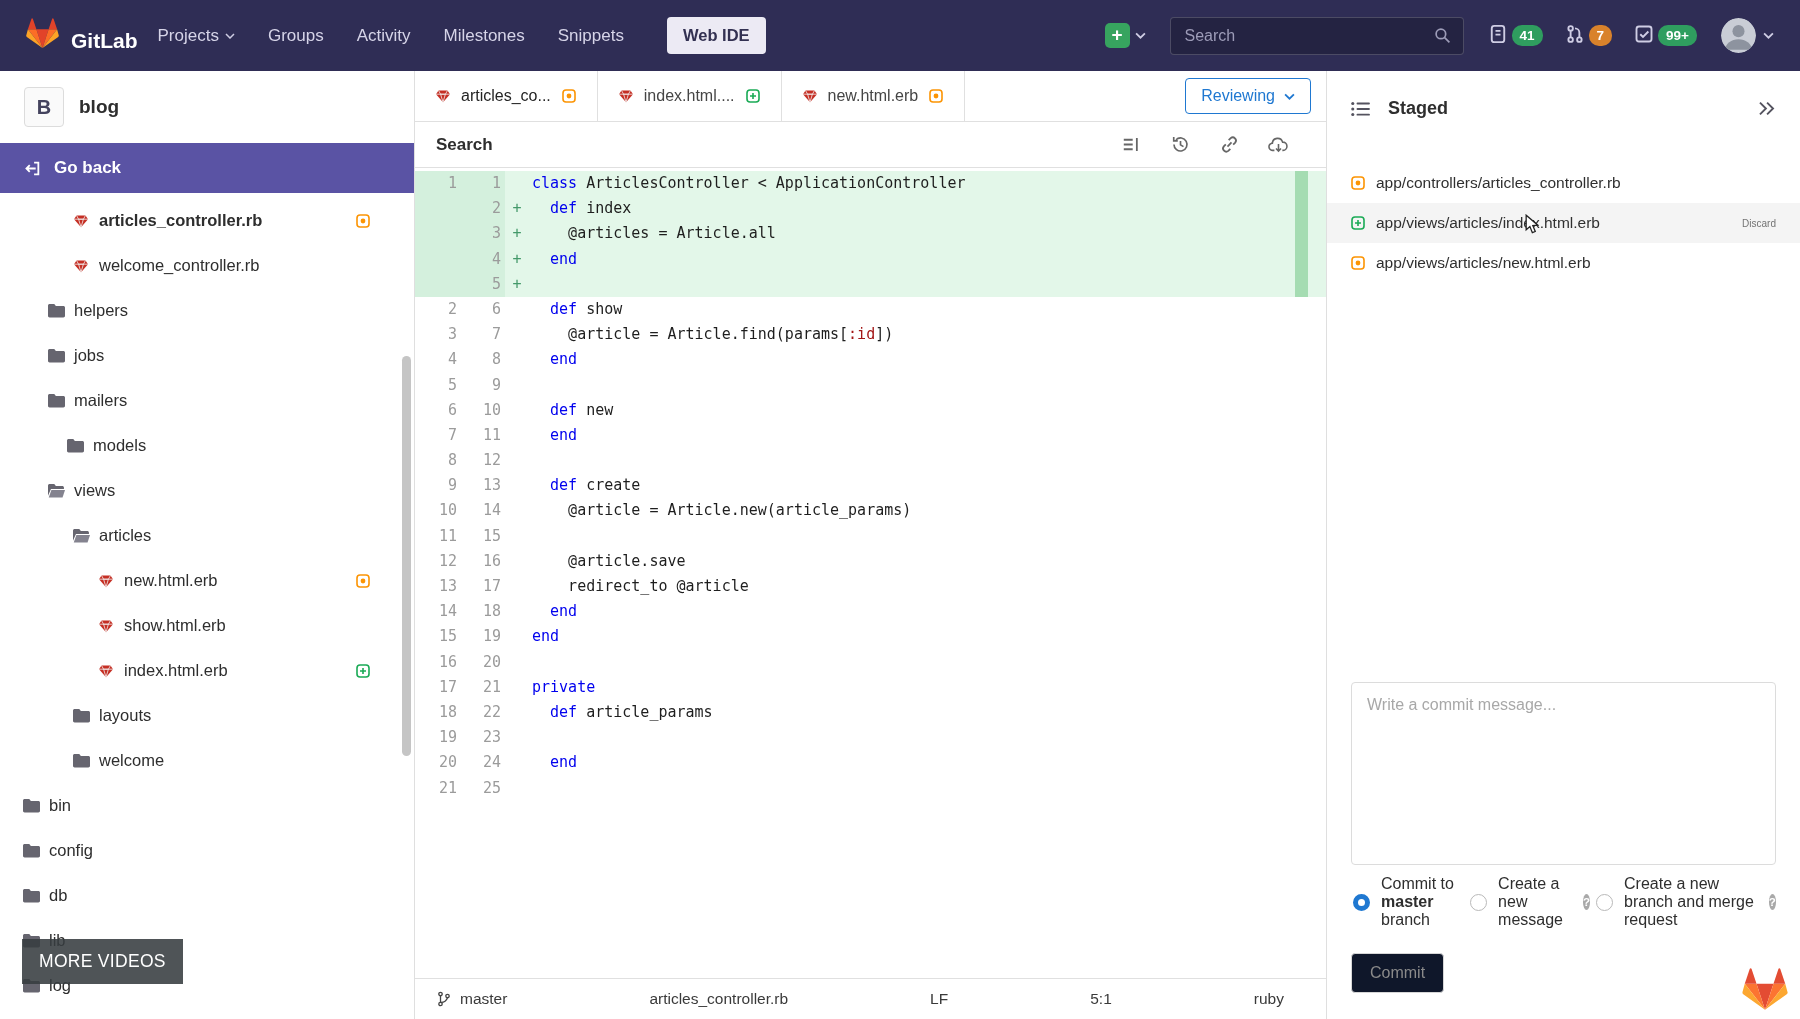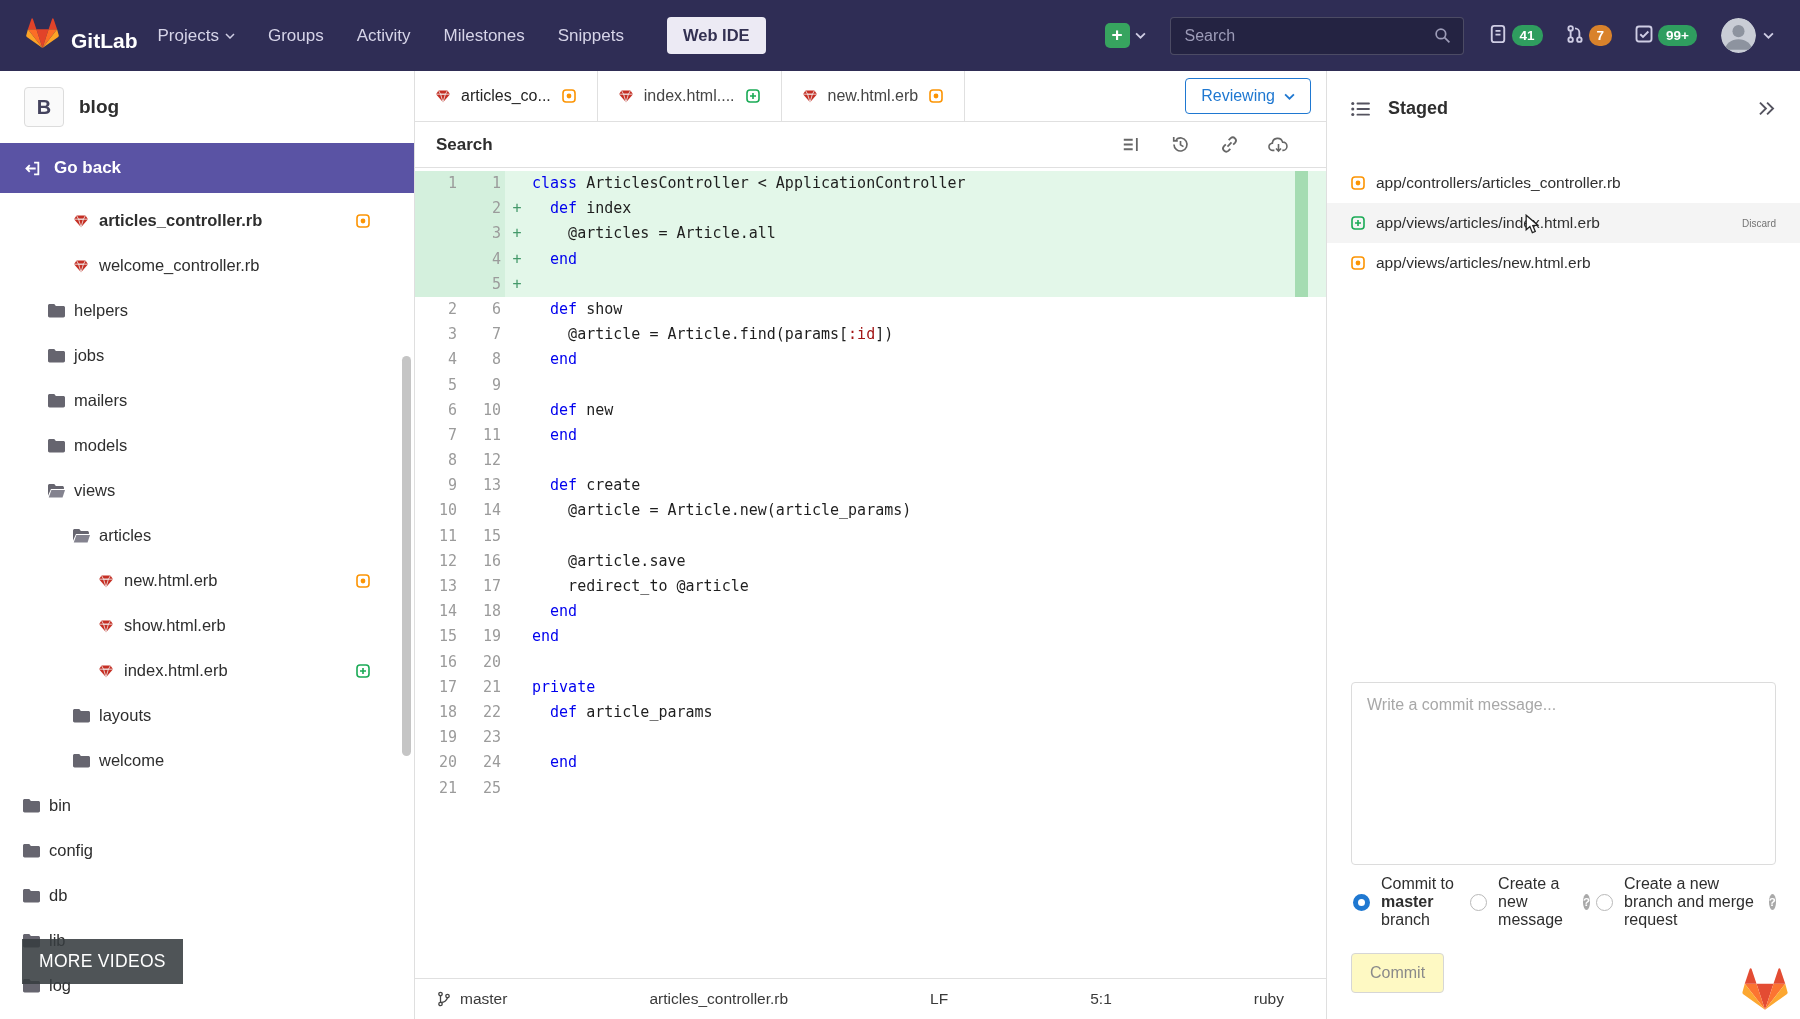--- a/index.html
+++ b/index.html
@@ -85,21 +85,21 @@
   .discard-btn{margin-left:auto;background:none;border:none;color:#737373;font-size:10px;cursor:pointer;font-family:Liberation Sans, sans-serif;padding:0}
   .mouse-cursor{position:absolute;left:198px;top:11px;pointer-events:none}
   .commit-form{margin-top:auto;padding:0 24px 26px;display:flex;flex-direction:column}
   .commit-msg{height:183px;border:1px solid #dcdcdc;border-radius:4px;resize:none;padding:13px 15px;font-size:16px;font-family:"Liberation Sans",sans-serif;color:#333;outline:none}
   .commit-msg::placeholder{color:#a8a8a8}
   .commit-opts{margin-top:10px;display:flex;flex-direction:row;gap:6px;padding-left:2px}
   .commit-opt{display:flex;align-items:center;gap:11px;font-size:16px;cursor:pointer}
   .radio{width:17px;height:17px;min-width:17px;border-radius:50%;border:1.5px solid #b9b9b9;background:#fff}
   .radio.checked{border:5.5px solid #1f78d1}
   .help-icon{width:16px;height:16px;border-radius:50%;background:#a9a9a9;color:#fff;font-size:11.5px;font-weight:bold;display:flex;align-items:center;justify-content:center}
-  .commit-btn{margin-top:24px;align-self:flex-start;background:#fef9c3;border:1px solid #d6d6d6;border-radius:4px;color:#8a8a8a;font-size:16px;padding:10px 18px;font-family:"Liberation Sans",sans-serif;cursor:pointer}
+  .commit-btn{margin-top:24px;align-self:flex-start;background:#0f172a;border:1px solid #d6d6d6;border-radius:4px;color:#8a8a8a;font-size:16px;padding:10px 18px;font-family:"Liberation Sans",sans-serif;cursor:pointer}
   .watermark{position:absolute;right:12px;bottom:4px;opacity:.95}
 </style>
 </head>
 <body>
 
 <div class="app">
 
   <header class="navbar">
     <div class="brand">
       <span class="logo">
@@ -256,21 +256,21 @@
             <span class="tree-label">jobs</span>
           </div>
           <div class="tree-row" style="padding-left: 47px;">
             <span class="tree-icon">
               <svg viewBox="0 0 16 14" width="17" height="15">
                 <path fill="#66656f" d="M1.5.8h4.4l1.5 1.9h7.1c.8 0 1.5.6 1.5 1.4v8c0 .8-.7 1.4-1.5 1.4h-13C.7 13.5 0 12.9 0 12.1V2.2C0 1.4.7.8 1.5.8z"></path>
               </svg>
             </span>
             <span class="tree-label">mailers</span>
           </div>
-          <div class="tree-row" style="padding-left: 47px;">
+          <div class="tree-row" style="padding-left: 66px;">
             <span class="tree-icon">
               <svg viewBox="0 0 16 14" width="17" height="15">
                 <path fill="#66656f" d="M1.5.8h4.4l1.5 1.9h7.1c.8 0 1.5.6 1.5 1.4v8c0 .8-.7 1.4-1.5 1.4h-13C.7 13.5 0 12.9 0 12.1V2.2C0 1.4.7.8 1.5.8z"></path>
               </svg>
             </span>
             <span class="tree-label">models</span>
           </div>
           <div class="tree-row" style="padding-left: 47px;">
             <span class="tree-icon">
               <svg viewBox="0 0 16 14" width="17" height="15">

